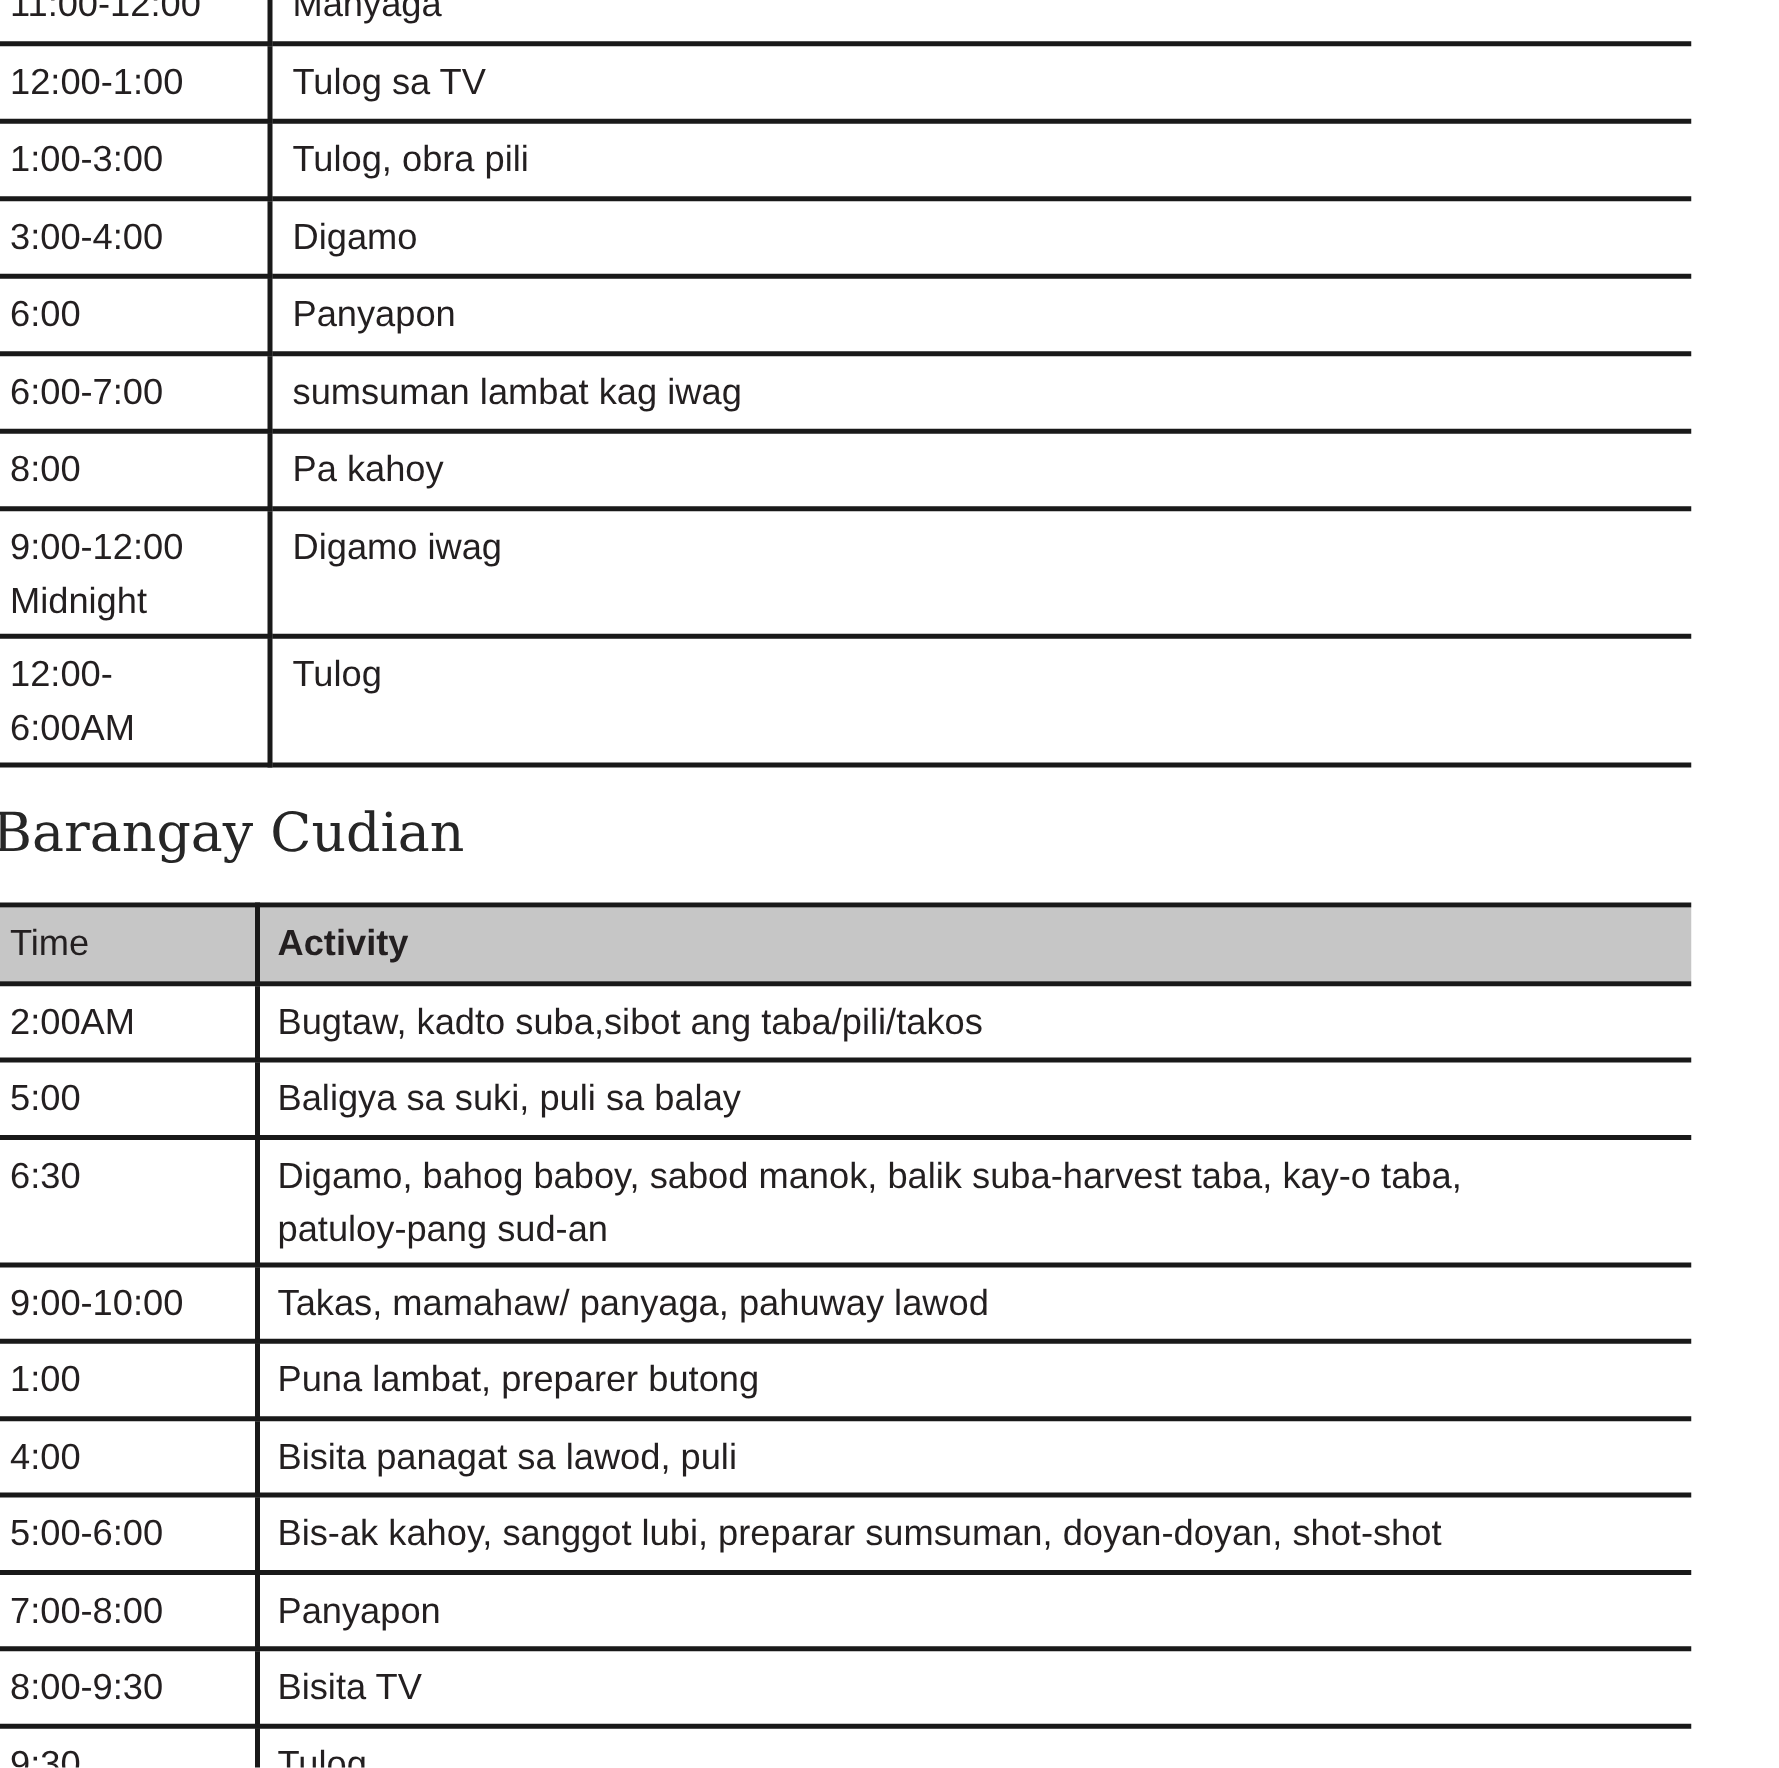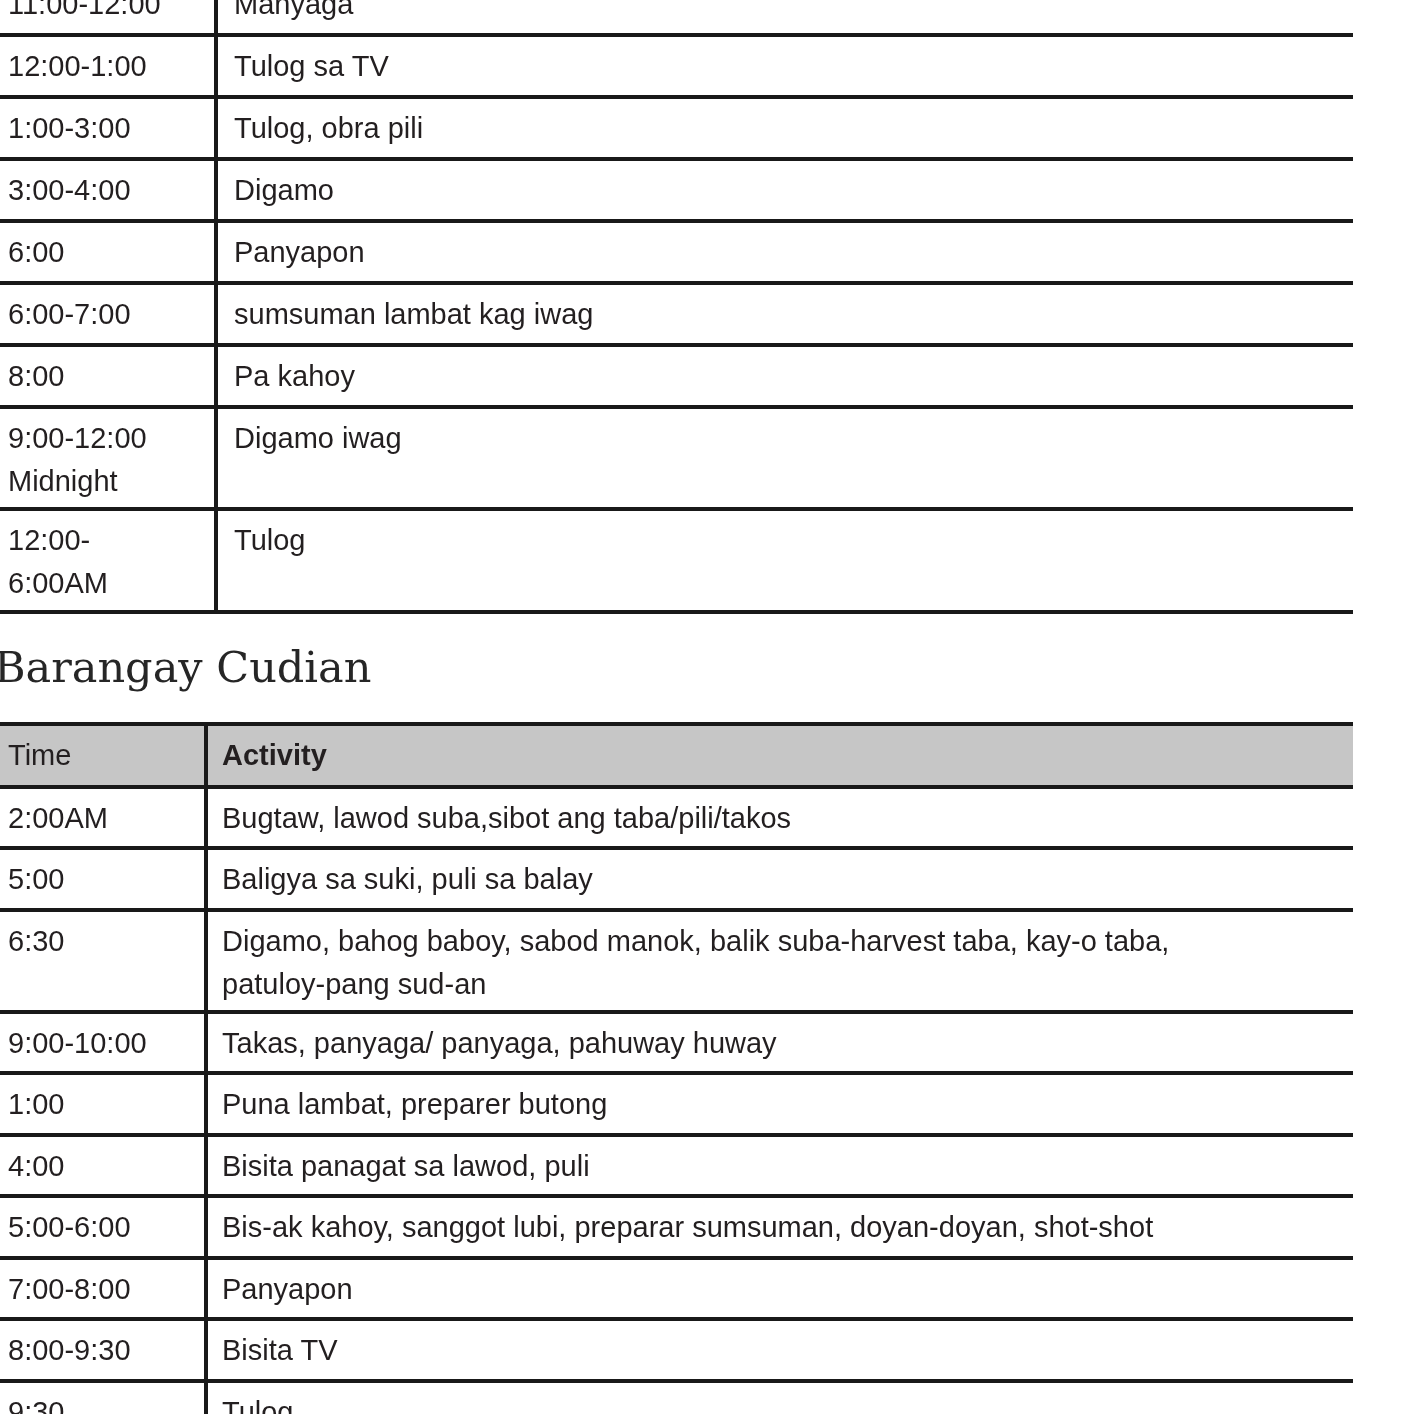--- a/index.html
+++ b/index.html
@@ -125,34 +125,34 @@
       </colgroup>
     <thead>
       <tr class="hd">
         <th class="time">Time</th>
         <th class="activity">Activity</th>
       </tr>
     </thead>
     <tbody>
       <tr class="rs1">
         <td class="time">2:00AM</td>
-        <td class="activity">Bugtaw, lawod suba,sibot ang taba/pili/takos</td>
+        <td class="activity">Bugtaw, kadto suba,sibot ang taba/pili/takos</td>
       </tr>
       <tr class="rs">
         <td class="time">5:00</td>
         <td class="activity">Baligya sa suki, puli sa balay</td>
       </tr>
       <tr class="rd">
         <td class="time">6:30</td>
         <td class="activity">Digamo, bahog baboy, sabod manok, balik suba-harvest taba, kay-o taba,
 patuloy-pang sud-an</td>
       </tr>
       <tr class="rs1">
         <td class="time">9:00-10:00</td>
-        <td class="activity">Takas, panyaga/ panyaga, pahuway huway</td>
+        <td class="activity">Takas, mamahaw/ panyaga, pahuway lawod</td>
       </tr>
       <tr class="rs">
         <td class="time">1:00</td>
         <td class="activity">Puna lambat, preparer butong</td>
       </tr>
       <tr class="rs1">
         <td class="time">4:00</td>
         <td class="activity">Bisita panagat sa lawod, puli</td>
       </tr>
       <tr class="rs">

